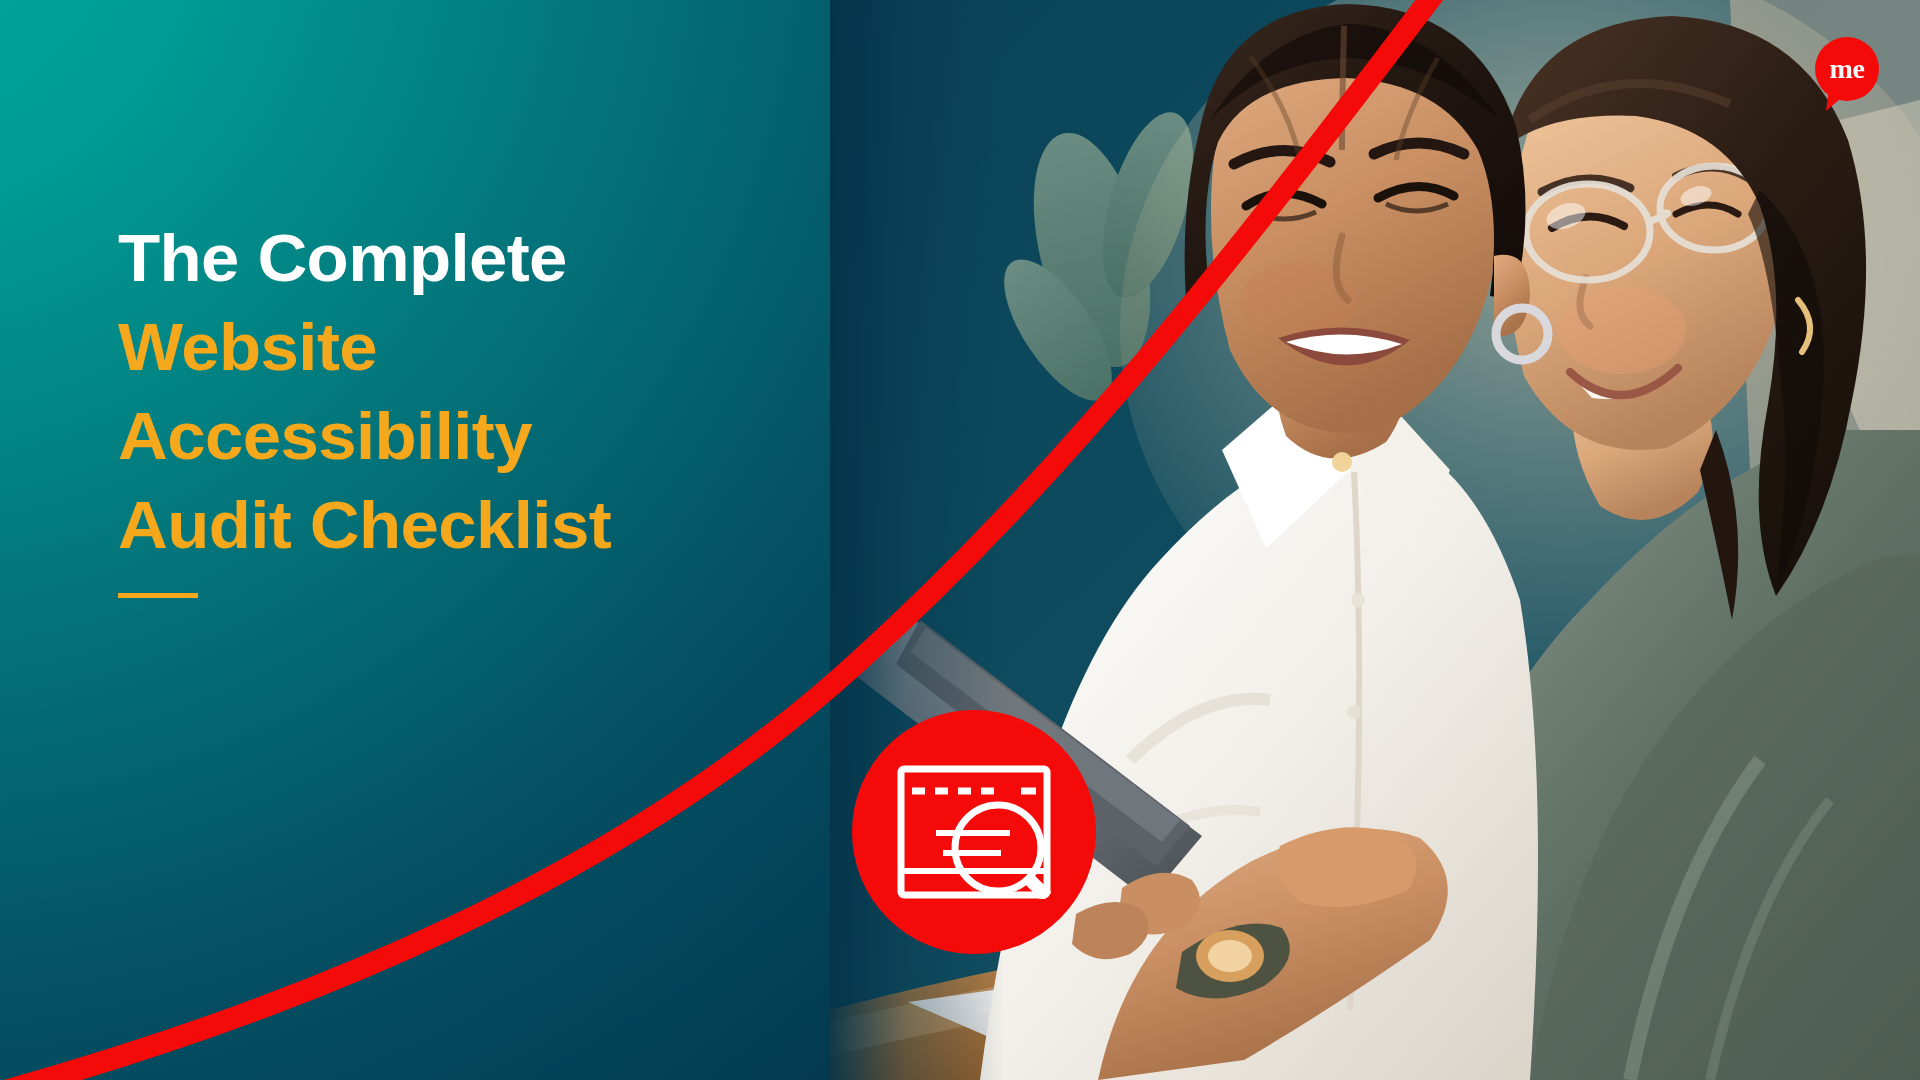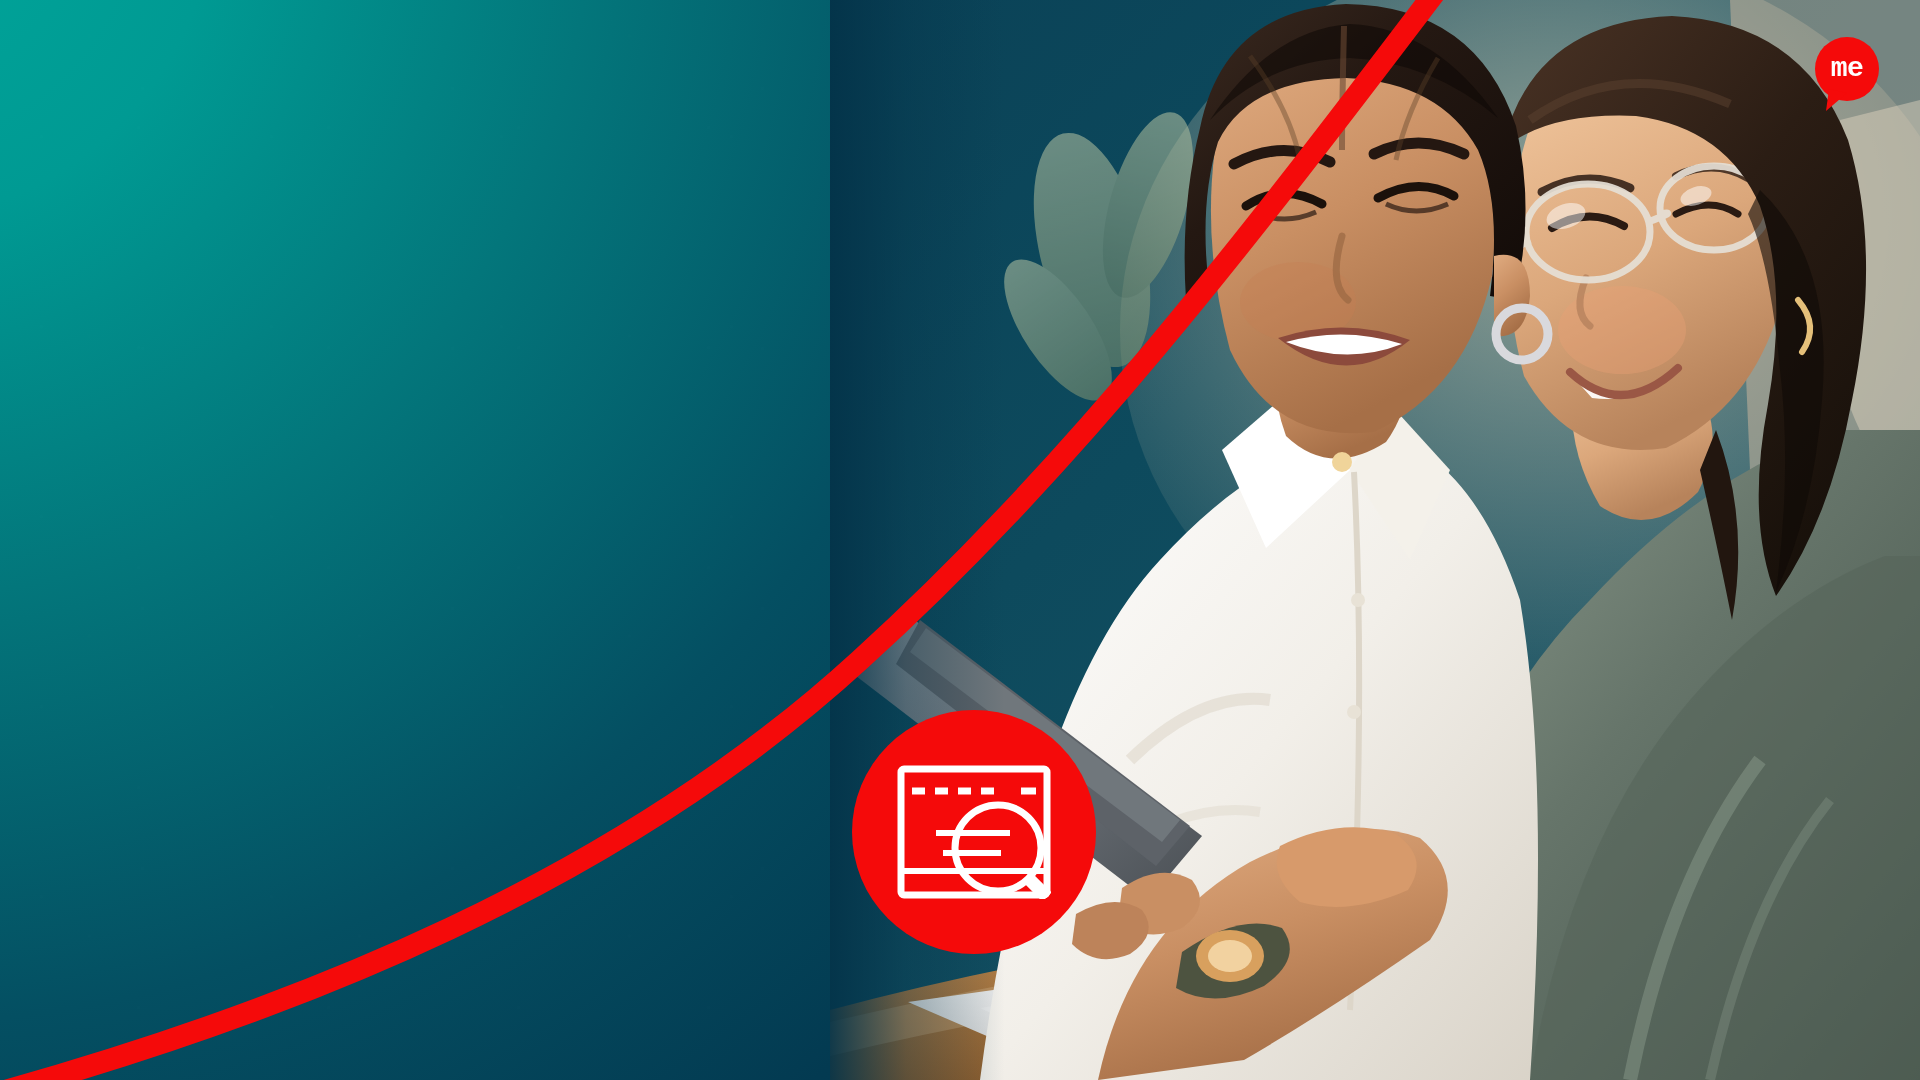--- a/index.html
+++ b/index.html
@@ -91,21 +91,21 @@
     position:absolute;
     left:1811px; top:37px;
     width:72px; height:76px;
   }
   .logo svg { display:block; }
   .logo-text {
     position:absolute;
     left:0; top:0; width:72px; height:64px;
     display:flex; align-items:center; justify-content:center;
     color:#ffffff;
-    font-family:Liberation Mono, monospace;
+    font-family:Liberation Serif, serif;
     font-weight:700;
     font-size:28px;
     letter-spacing:-0.5px;
     line-height:1;
   }
 </style>
 </head>
 <body>
 
 <div id="banner">
@@ -320,20 +320,27 @@
       <rect x="0" y="0" width="1090" height="1080" fill="url(#gBlend)"></rect>
     </svg>
   </div>
 
   <div class="swoosh">
     <svg viewBox="0 0 1920 1080" aria-hidden="true">
       <path d="M-20 1098 C 300 1010 620 880 860 660 C 1070 470 1240 250 1452 -30" fill="none" stroke="#f50a0a" stroke-width="22" stroke-linecap="butt"></path>
     </svg>
   </div>
 
+  <div class="headline">
+    <span class="hl-line white">The Complete</span>
+    <span class="hl-line gold">Website</span>
+    <span class="hl-line gold">Accessibility</span>
+    <span class="hl-line gold">Audit Checklist</span>
+    <div class="rule"></div>
+  </div>
 
   <div class="badge">
     <svg width="154" height="134" viewBox="0 0 154 134" aria-hidden="true">
 
       <rect x="4" y="4" width="146" height="126" rx="3" fill="none" stroke="#ffffff" stroke-width="7"></rect>
 
       <g stroke="#ffffff" stroke-width="7" stroke-linecap="butt">
         <line x1="15" y1="26" x2="28" y2="26"></line>
         <line x1="38" y1="26" x2="51" y2="26"></line>
         <line x1="61" y1="26" x2="74" y2="26"></line>

